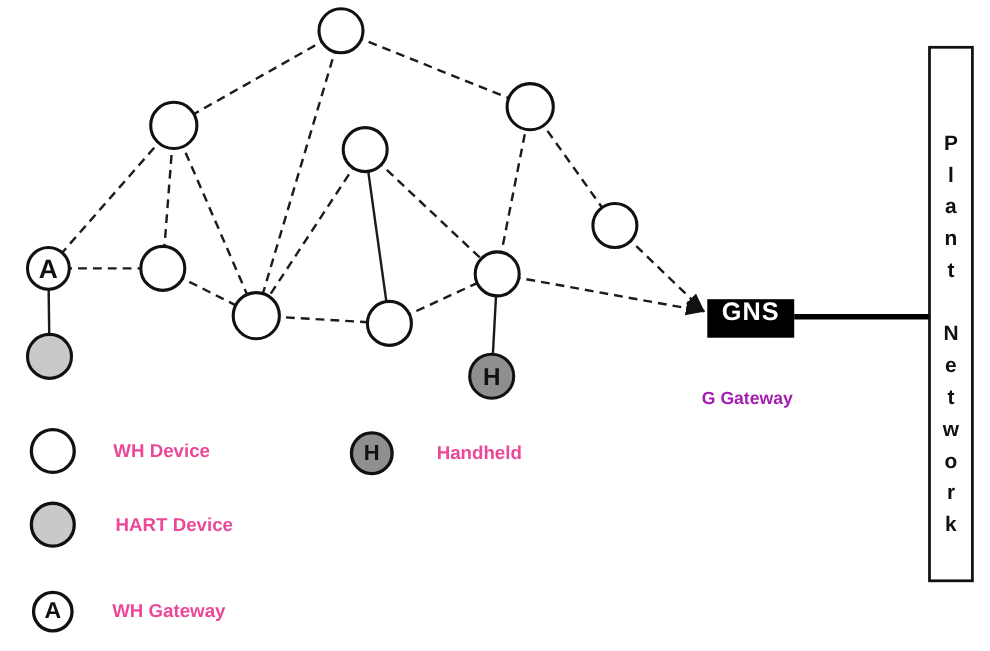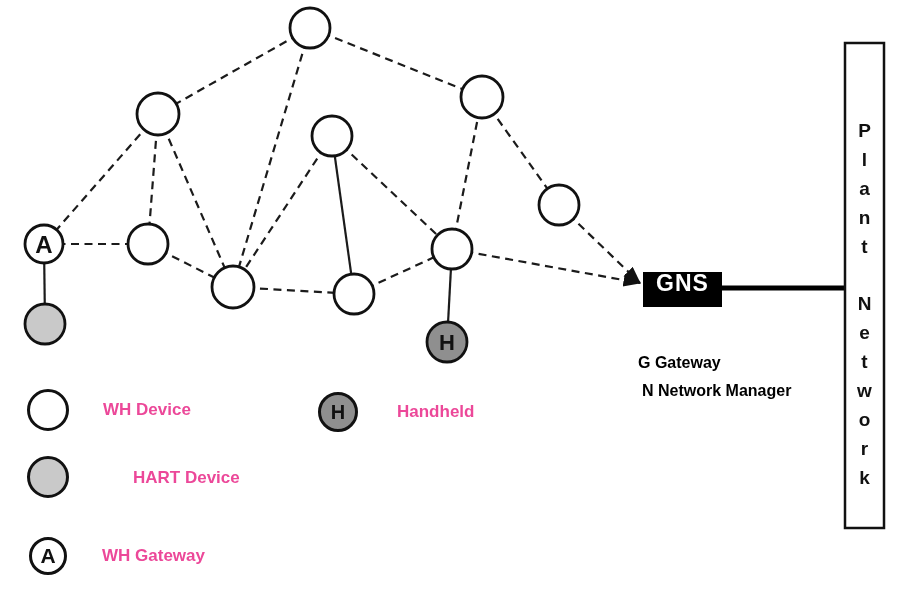--- a/index.html
+++ b/index.html
@@ -12,21 +12,21 @@
   .gns-label{
     display:flex;align-items:center;justify-content:center;
     font-weight:bold;font-size:23px;letter-spacing:1px;color:#fff;
   }
   .legend-symbol{
     position:absolute;border-radius:50%;border:3px solid #111;box-sizing:border-box;
     display:flex;align-items:center;justify-content:center;
     font-weight:bold;color:#111;background:#fff;
   }
   .legend-label{position:absolute;font-weight:bold;font-size:17px;color:#ec4899;white-space:nowrap;}
-  .annotation{position:absolute;font-weight:bold;font-size:16px;color:#000000;white-space:nowrap;}
+  .annotation{position:absolute;font-weight:bold;font-size:16px;color:#a21caf;white-space:nowrap;}
   .plant-word{
     position:absolute;left:845px;width:39px;text-align:center;
     font-weight:bold;font-size:19px;line-height:29px;color:#111;white-space:pre-line;
   }
 </style>
 </head>
 <body>
 
 <div class="stage">
 
@@ -89,28 +89,27 @@
 t</div>
   <div class="plant-word" style="top:289px;">N
 e
 t
 w
 o
 r
 k</div>
 
   <div class="annotation" style="left:638px;top:354px;">G Gateway</div>
-  <div class="annotation" style="left:642px;top:382px;">N Network Manager</div>
 
   <div>
     <span class="legend-symbol" style="left:27px;top:389px;width:42px;height:42px;"></span>
     <span class="legend-label" style="left:103px;top:400px;">WH Device</span>
 
     <span class="legend-symbol" style="left:27px;top:456px;width:42px;height:42px;background:#c9c9c9;"></span>
-    <span class="legend-label" style="left:105px;top:468px;margin-left:28px;">HART Device</span>
+    <span class="legend-label" style="left:105px;top:468px;">HART Device</span>
 
     <span class="legend-symbol" style="left:29px;top:537px;width:38px;height:38px;font-size:21px;">A</span>
     <span class="legend-label" style="left:102px;top:546px;">WH Gateway</span>
 
     <span class="legend-symbol" style="left:318px;top:392px;width:40px;height:40px;background:#8f8f8f;font-size:20px;">H</span>
     <span class="legend-label" style="left:397px;top:402px;">Handheld</span>
   </div>
 
 </div>
 

